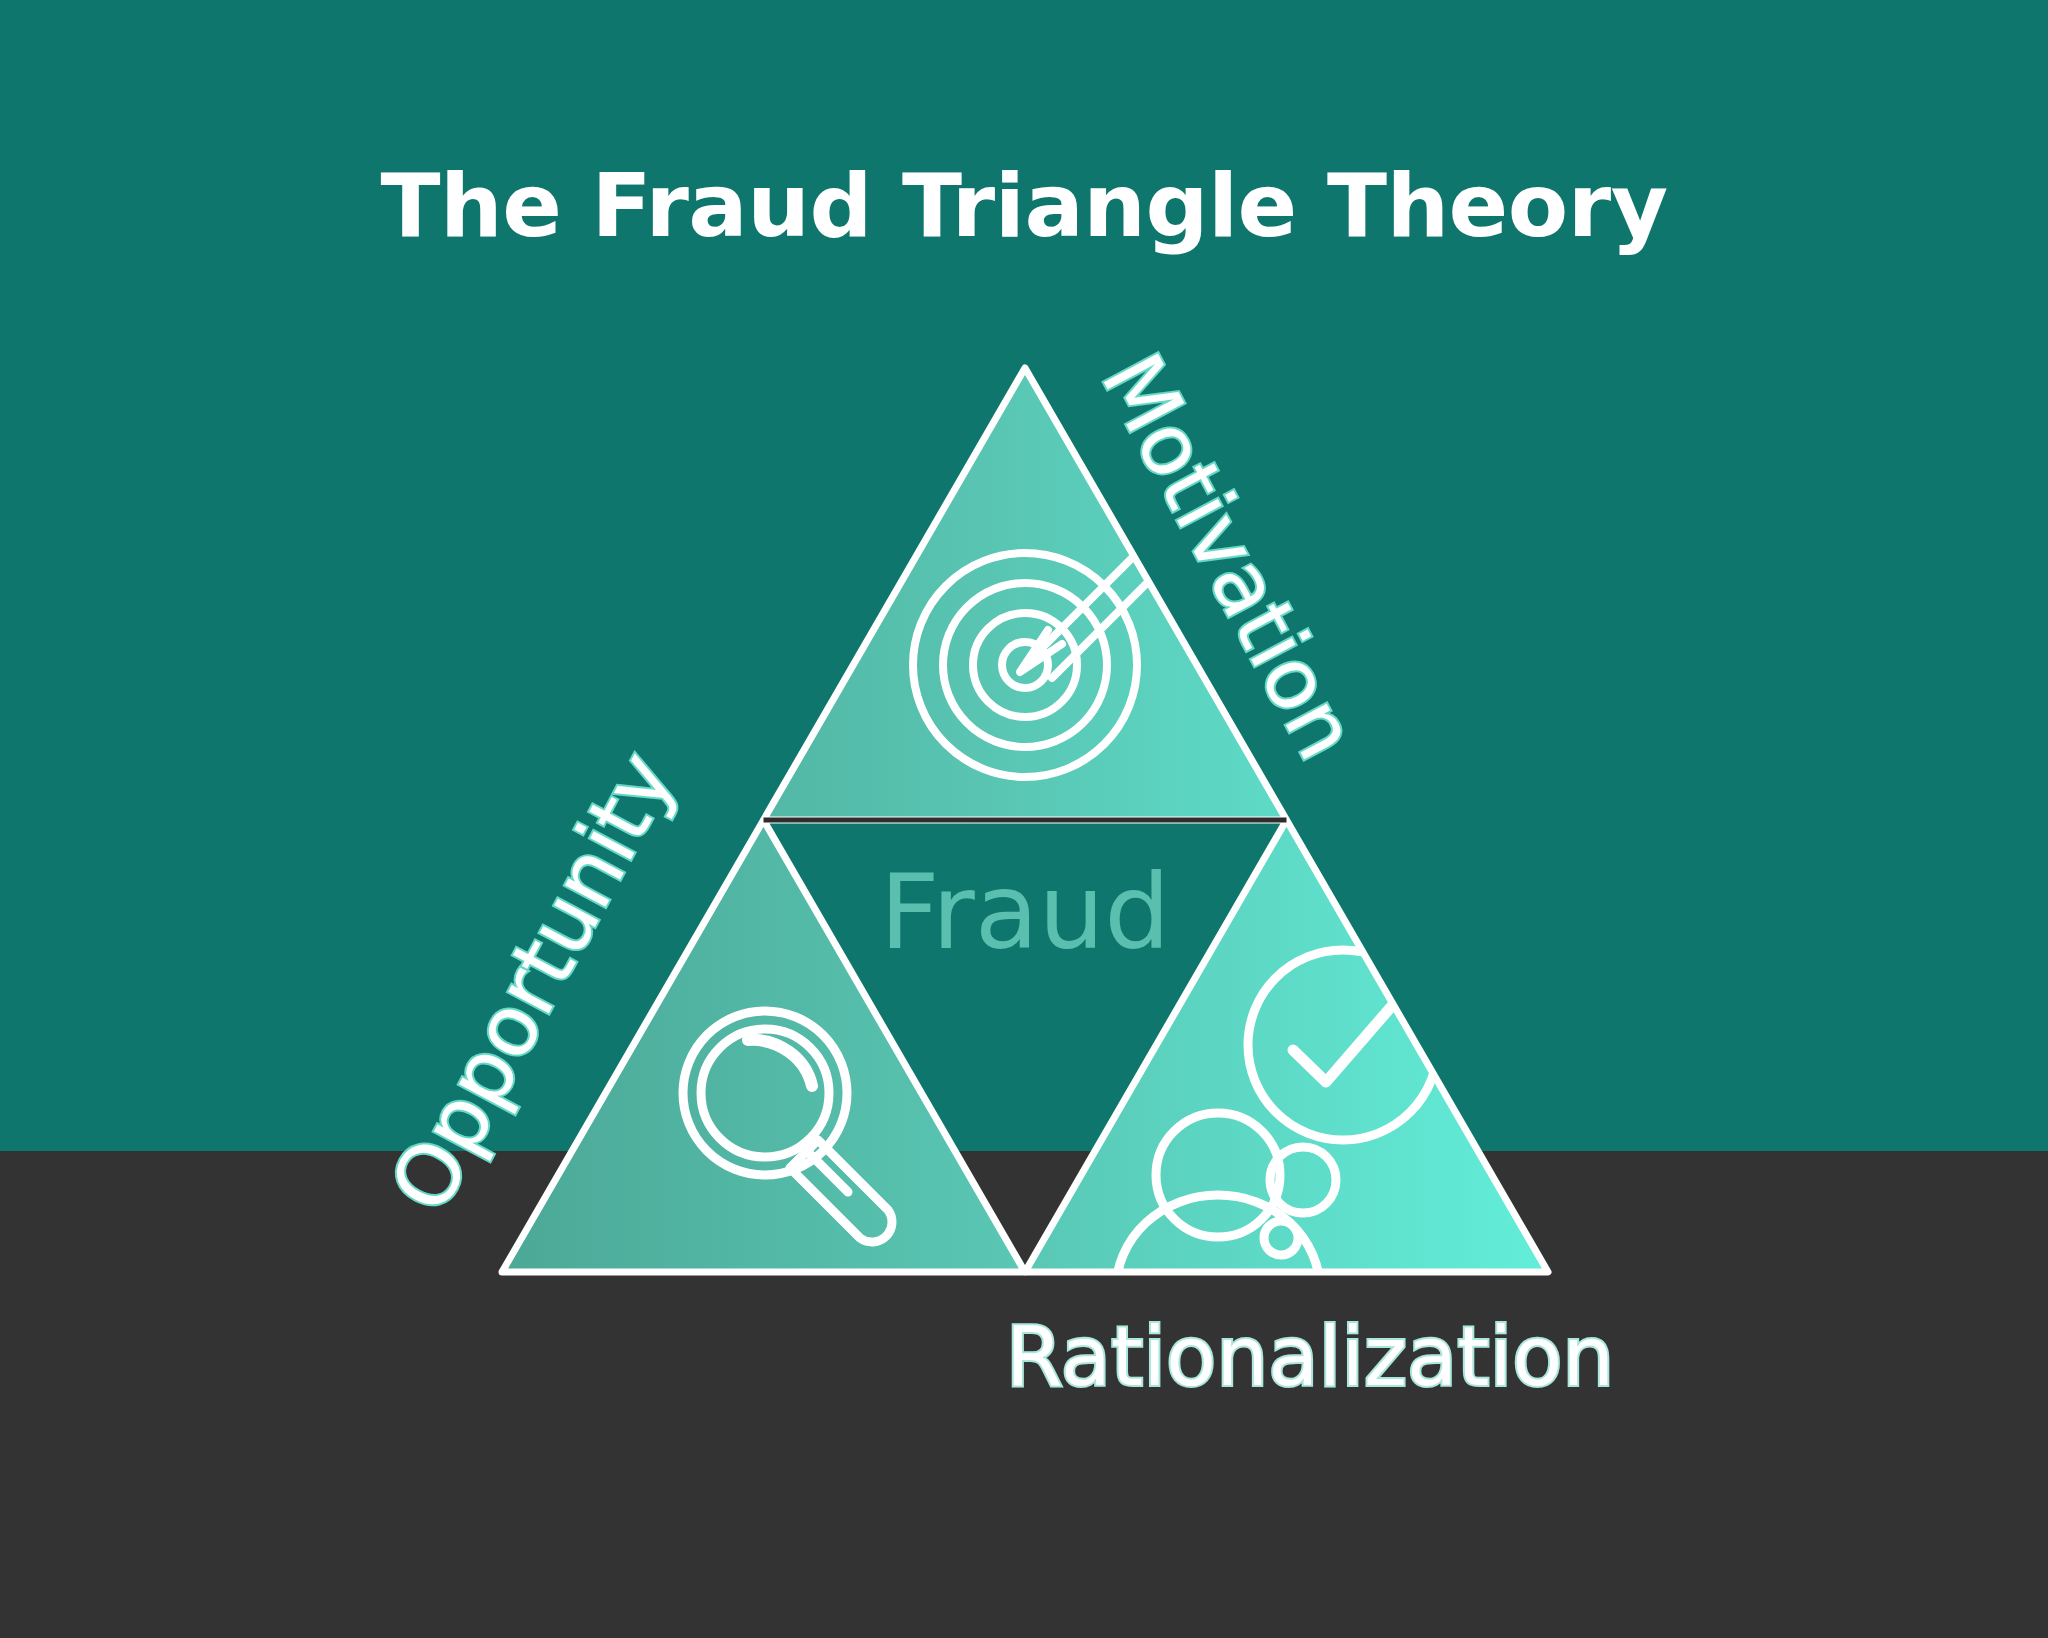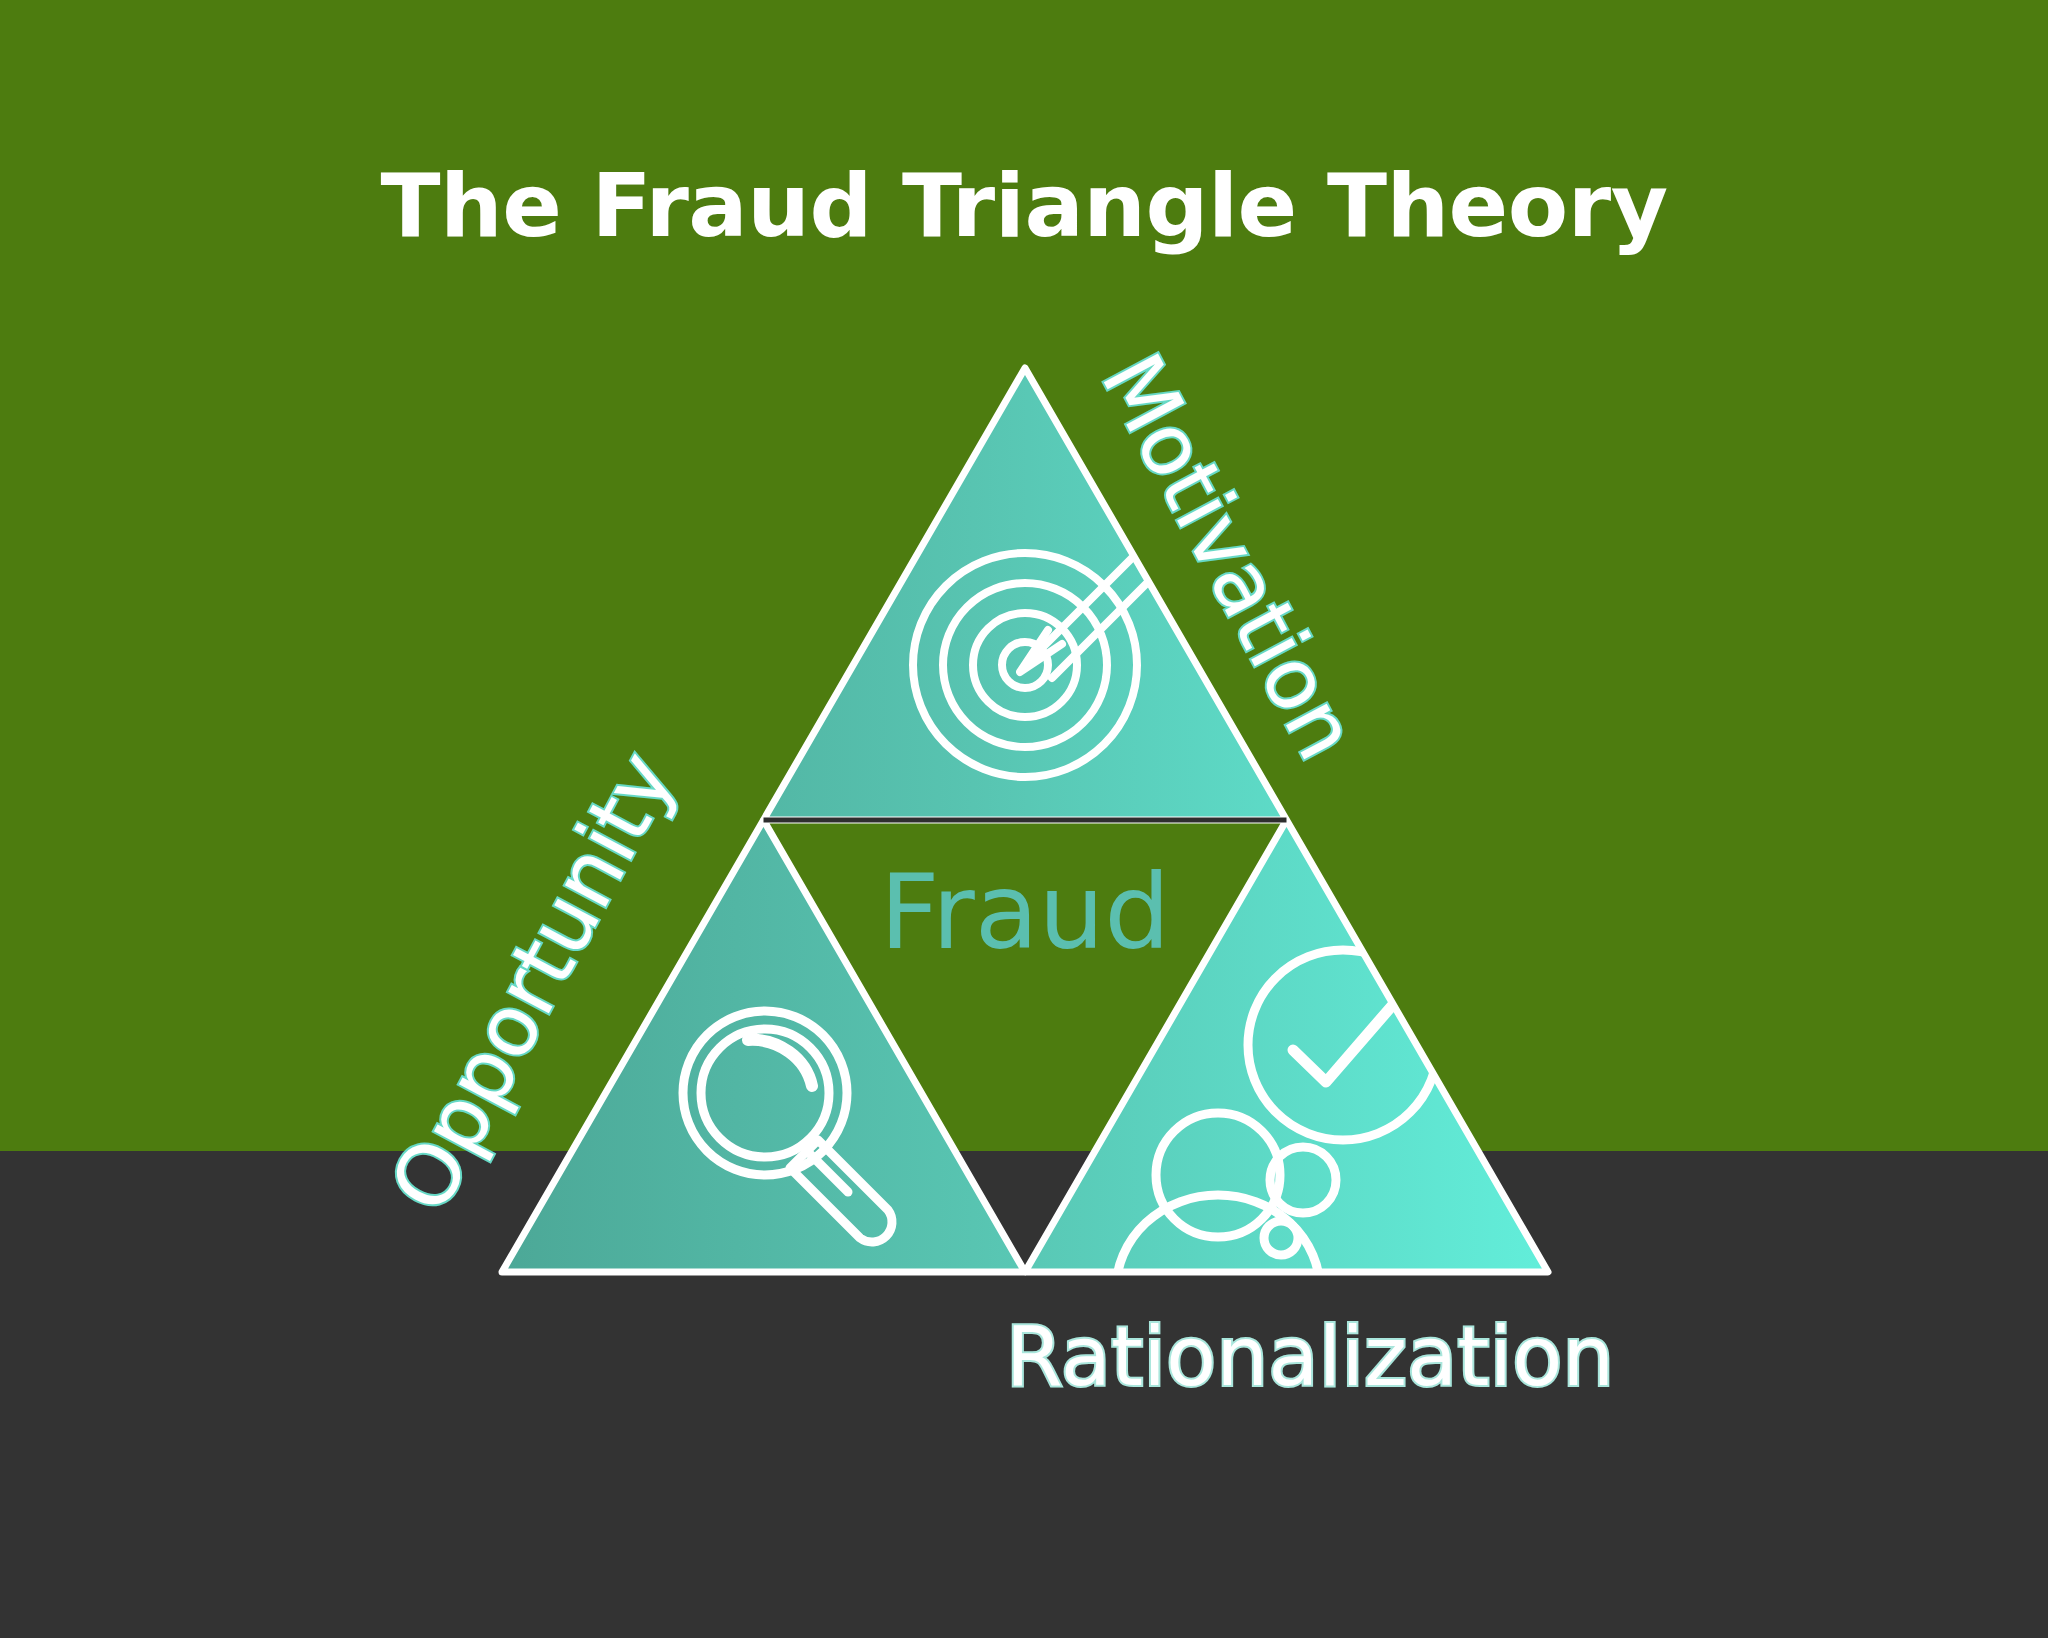--- a/index.html
+++ b/index.html
@@ -10,21 +10,21 @@
   body {
     width: 2048px;
     height: 1638px;
     overflow: hidden;
     font-family: "DejaVu Sans", sans-serif;
   }
   #stage {
     position: relative;
     width: 2048px;
     height: 1151px;
-    background: #4d7c0f;
+    background: #0f766e;
   }
   #page-title {
     position: absolute;
     left: 0;
     top: 162px;
     width: 2048px;
     text-align: center;
     color: #ffffff;
     font-family: "DejaVu Sans", sans-serif;
     font-size: 88px;

